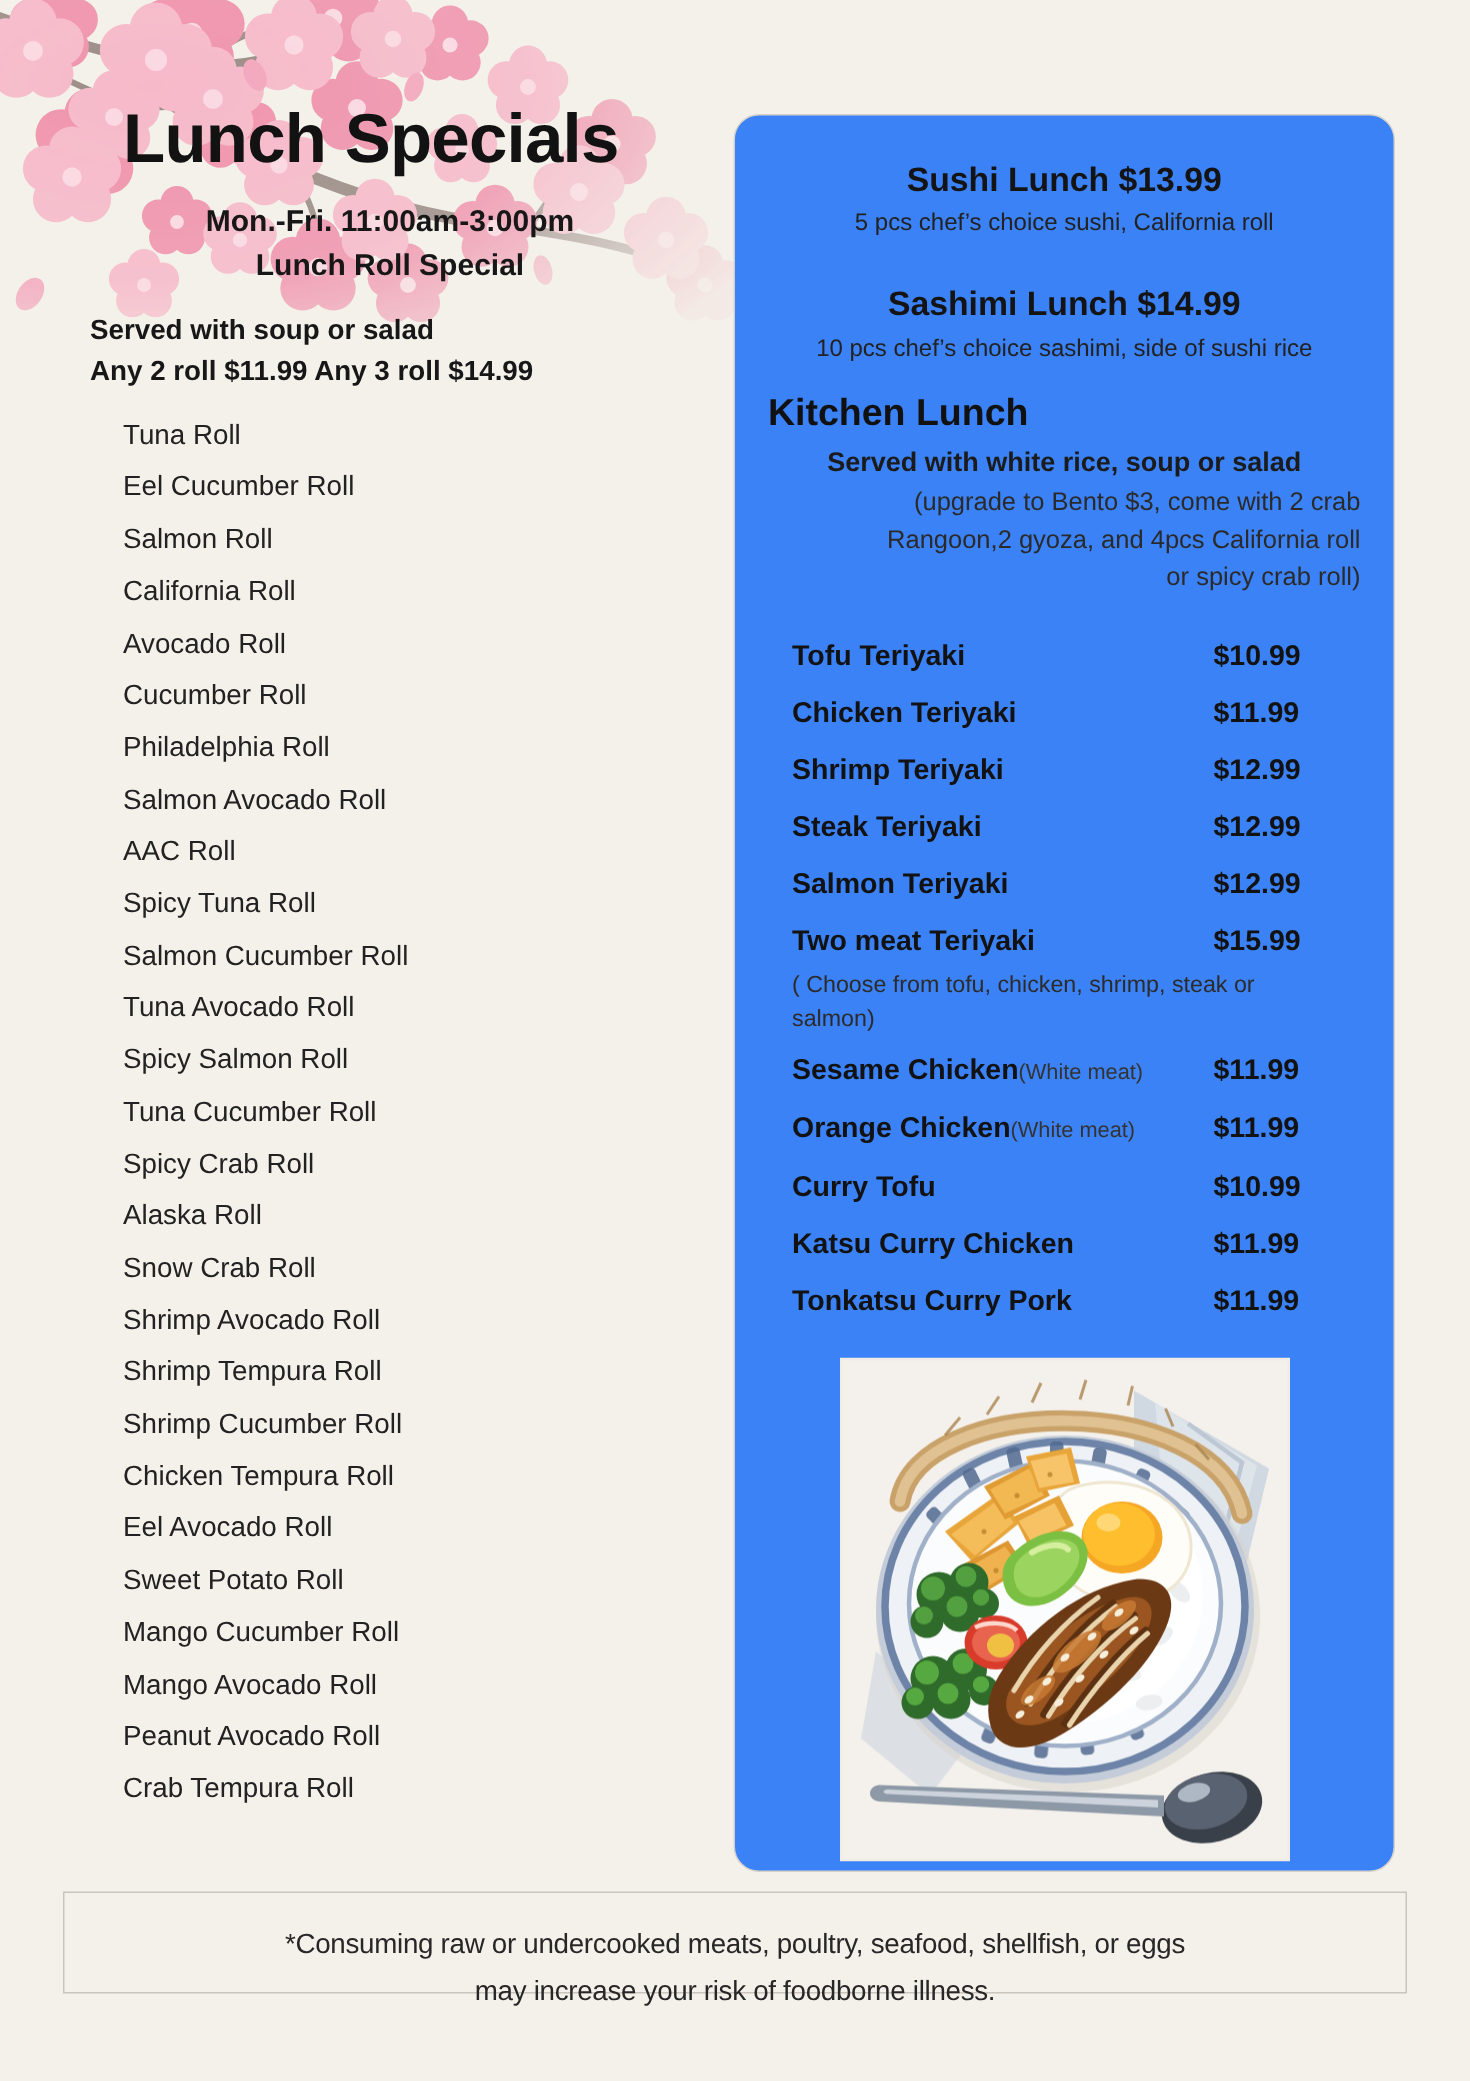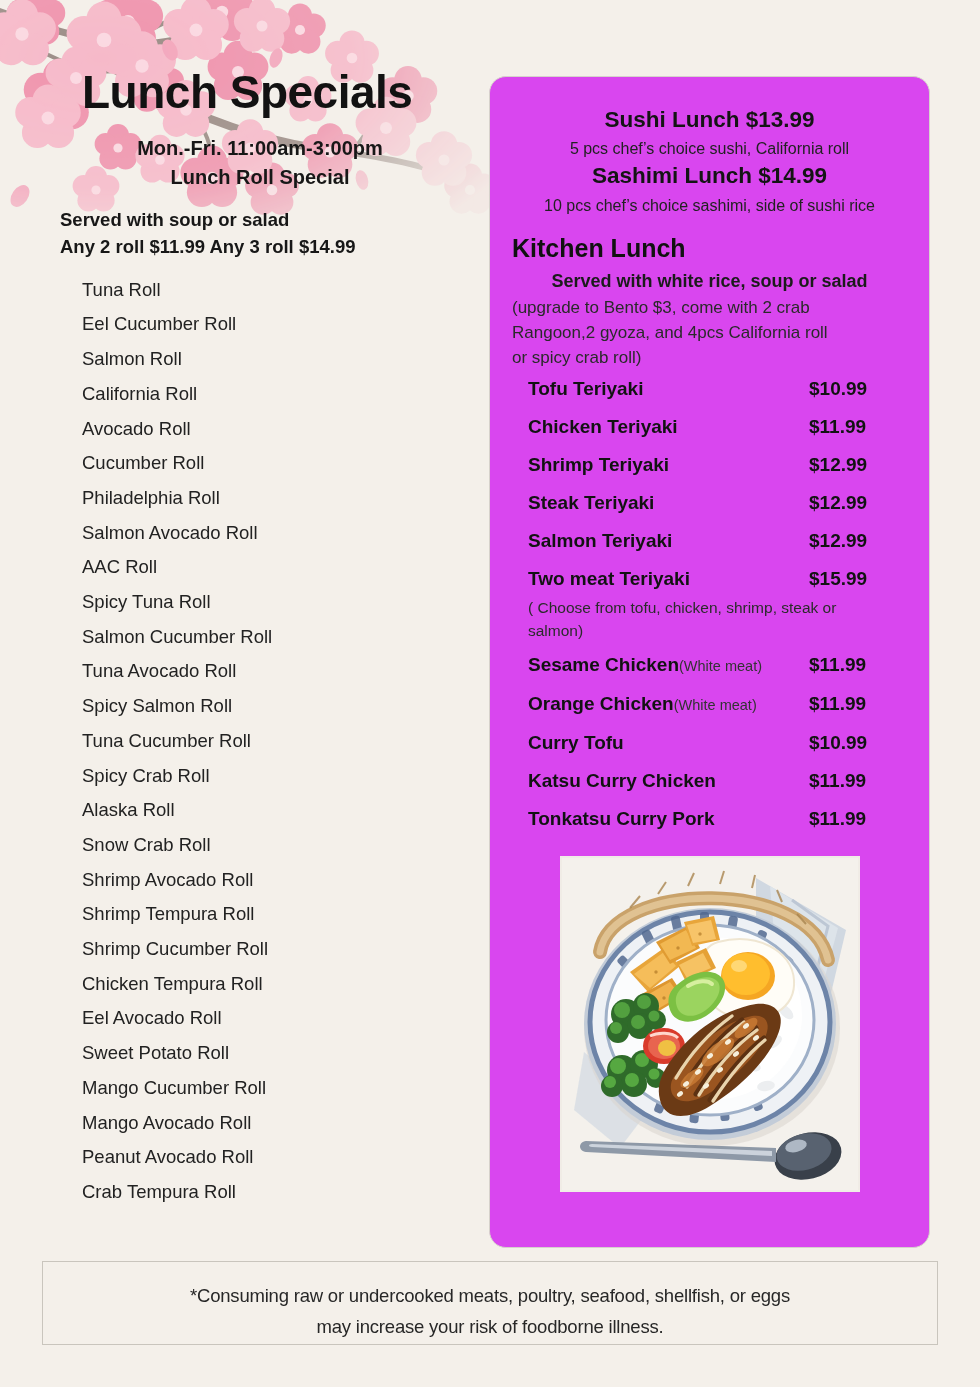--- a/index.html
+++ b/index.html
@@ -74,66 +74,66 @@
     white-space: nowrap;
   }
 
   
   #right-panel {
     position: absolute;
     left: 489px;
     top: 76px;
     width: 441px;
     height: 1172px;
-    background: #d946ef;
+    background: #3b82f6;
     border: 1px solid #d6d2cb;
     border-radius: 17px;
     padding: 28px 22px 0 22px;
   }
 
   .deal-title {
     text-align: center;
     font-weight: bold;
     font-size: 22.5px;
     line-height: 1.3;
     color: #141414;
   }
   .deal-desc {
     text-align: center;
     font-size: 16px;
     line-height: 1.45;
     color: #222;
     margin-top: 3px;
   }
-  #sashimi-title { margin-top: 1px; }
+  #sashimi-title { margin-top: 28px; }
 
   #kitchen-title {
     text-align: left;
     font-weight: bold;
     font-size: 25px;
     margin-top: 17px;
     color: #111;
   }
   #kitchen-sub {
     text-align: center;
     font-size: 18px;
     font-weight: bold;
     margin-top: 8px;
     color: #1b1b1b;
   }
   #kitchen-note {
-    text-align: left;
+    text-align: right;
     font-size: 17px;
     line-height: 1.48;
     margin-top: 3px;
     color: #2a2a2a;
   }
 
   
-  #entree-list { padding: 0 16px 0 16px; }
+  #entree-list { margin-top: 22px; padding: 0 16px 0 16px; }
   .entree-row {
     display: flex;
     align-items: baseline;
     line-height: 38px;
   }
   .entree-name {
     font-size: 19px;
     font-weight: bold;
     color: #121212;
     flex: 0 0 auto;
@@ -167,21 +167,21 @@
     height: 336px;
   }
   #food-image-wrap svg { display: block; width: 100%; height: 100%; }
 
   
   #footer-box {
     position: absolute;
     left: 42px;
     top: 1261px;
     width: 896px;
-    height: 84px;
+    height: 68px;
     border: 1px solid #c9c5bd;
     background: #f4f0ea;
     padding: 18px 0 0 0;
   }
   .footer-line {
     text-align: center;
     font-family: "Liberation Sans Narrow", "Liberation Sans", sans-serif;
     font-stretch: condensed;
     font-size: 18.5px;
     line-height: 31px;

